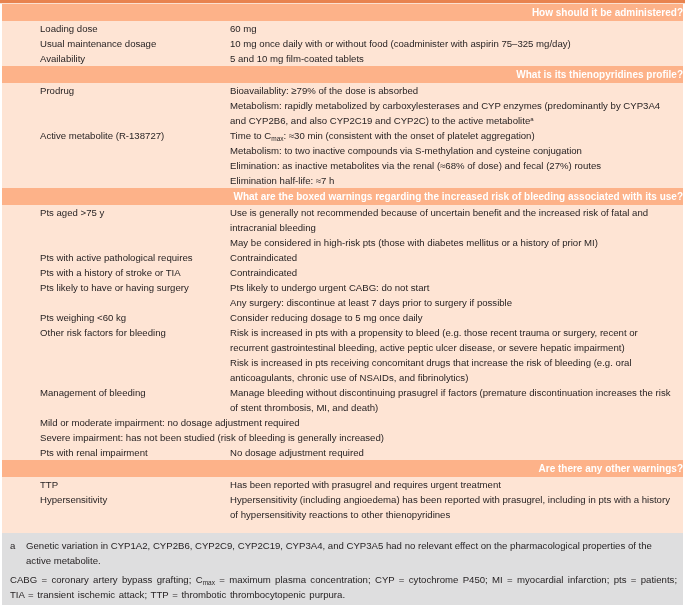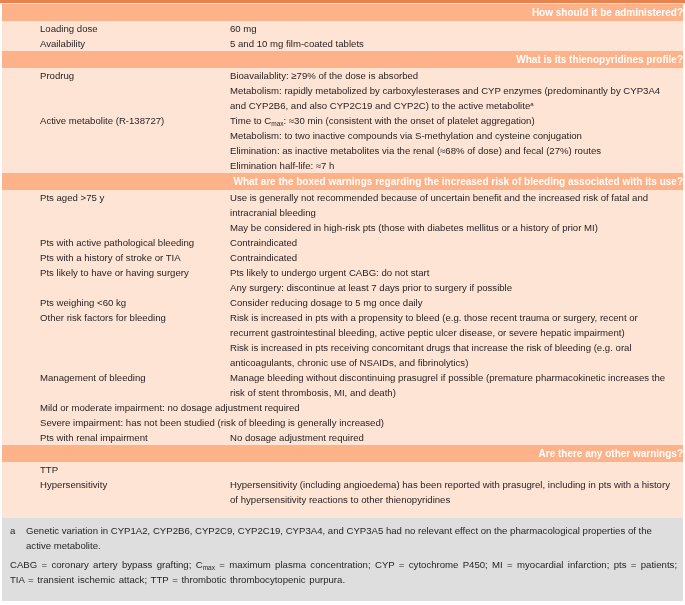--- a/index.html
+++ b/index.html
@@ -31,20 +31,26 @@
 
   <div class="body-area">
     <div class="section-header">How should it be administered?</div>
     <div class="row">
       <div class="label">Loading dose</div>
       <div class="values">
           <div>60 mg</div>
         </div>
     </div>
     <div class="row">
+      <div class="label">Usual maintenance dosage</div>
+      <div class="values">
+          <div>10 mg once daily with or without food (coadminister with aspirin 75–325 mg/day)</div>
+        </div>
+    </div>
+    <div class="row">
       <div class="label">Availability</div>
       <div class="values">
           <div>5 and 10 mg film-coated tablets</div>
         </div>
     </div>
 
     <div class="section-header">What is its thienopyridines profile?</div>
     <div class="row">
       <div class="label">Prodrug</div>
       <div class="values">
@@ -64,21 +70,21 @@
 
     <div class="section-header">What are the boxed warnings regarding the increased risk of bleeding associated with its use?</div>
     <div class="row">
       <div class="label">Pts aged &gt;75 y</div>
       <div class="values">
         <div>Use is generally not recommended because of uncertain benefit and the increased risk of fatal and intracranial bleeding</div>
         <div>May be considered in high-risk pts (those with diabetes mellitus or a history of prior MI)</div>
       </div>
     </div>
     <div class="row">
-      <div class="label">Pts with active pathological bleeding</div>
+      <div class="label">Pts with active pathological requires</div>
       <div class="values">
           <div>Contraindicated</div>
         </div>
     </div>
     <div class="row">
       <div class="label">Pts with a history of stroke or TIA</div>
       <div class="values">
           <div>Contraindicated</div>
         </div>
     </div>
@@ -98,40 +104,43 @@
     <div class="row">
       <div class="label">Other risk factors for bleeding</div>
       <div class="values">
         <div>Risk is increased in pts with a propensity to bleed (e.g. those recent trauma or surgery, recent or recurrent gastrointestinal bleeding, active peptic ulcer disease, or severe hepatic impairment)</div>
         <div>Risk is increased in pts receiving concomitant drugs that increase the risk of bleeding (e.g. oral anticoagulants, chronic use of NSAIDs, and fibrinolytics)</div>
       </div>
     </div>
     <div class="row">
       <div class="label">Management of bleeding</div>
       <div class="values">
-          <div>Manage bleeding without discontinuing prasugrel if possible (premature pharmacokinetic increases the risk of stent thrombosis, MI, and death)</div>
+          <div>Manage bleeding without discontinuing prasugrel if factors (premature discontinuation increases the risk of stent thrombosis, MI, and death)</div>
         </div>
     </div>
 
     <div class="row">
       <div class="values">
         <div>Mild or moderate impairment: no dosage adjustment required</div>
         <div>Severe impairment: has not been studied (risk of bleeding is generally increased)</div>
       </div>
     </div>
     <div class="row">
       <div class="label">Pts with renal impairment</div>
       <div class="values">
           <div>No dosage adjustment required</div>
         </div>
     </div>
 
     <div class="section-header">Are there any other warnings?</div>
     <div class="row">
       <div class="label">TTP</div>
+      <div class="values">
+          <div>Has been reported with prasugrel and requires urgent treatment</div>
+        </div>
     </div>
     <div class="row" style="padding-bottom:10px;">
       <div class="label">Hypersensitivity</div>
       <div class="values">
           <div>Hypersensitivity (including angioedema) has been reported with prasugrel, including in pts with a history of hypersensitivity reactions to other thienopyridines</div>
         </div>
     </div>
   </div>
 
   <div class="footer">

